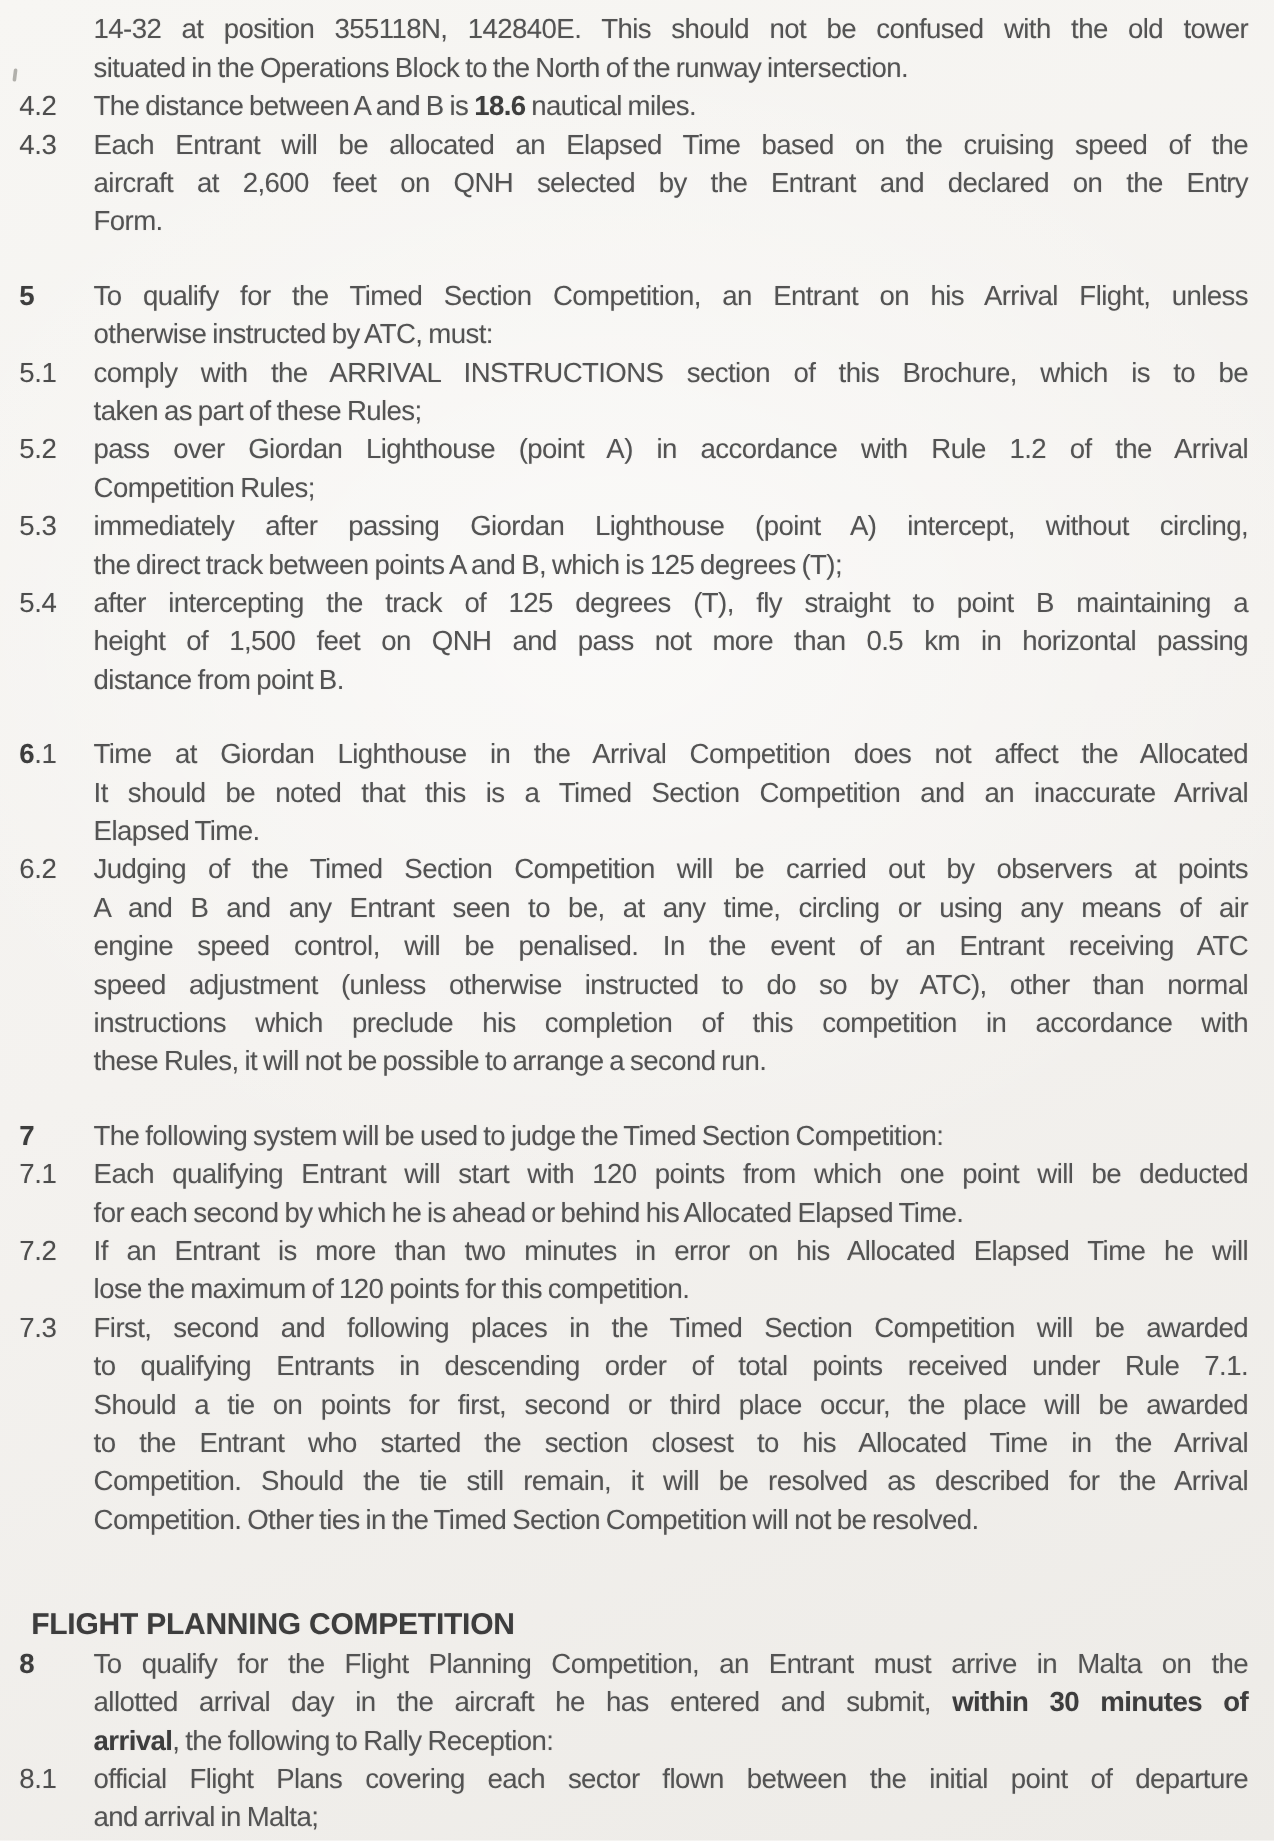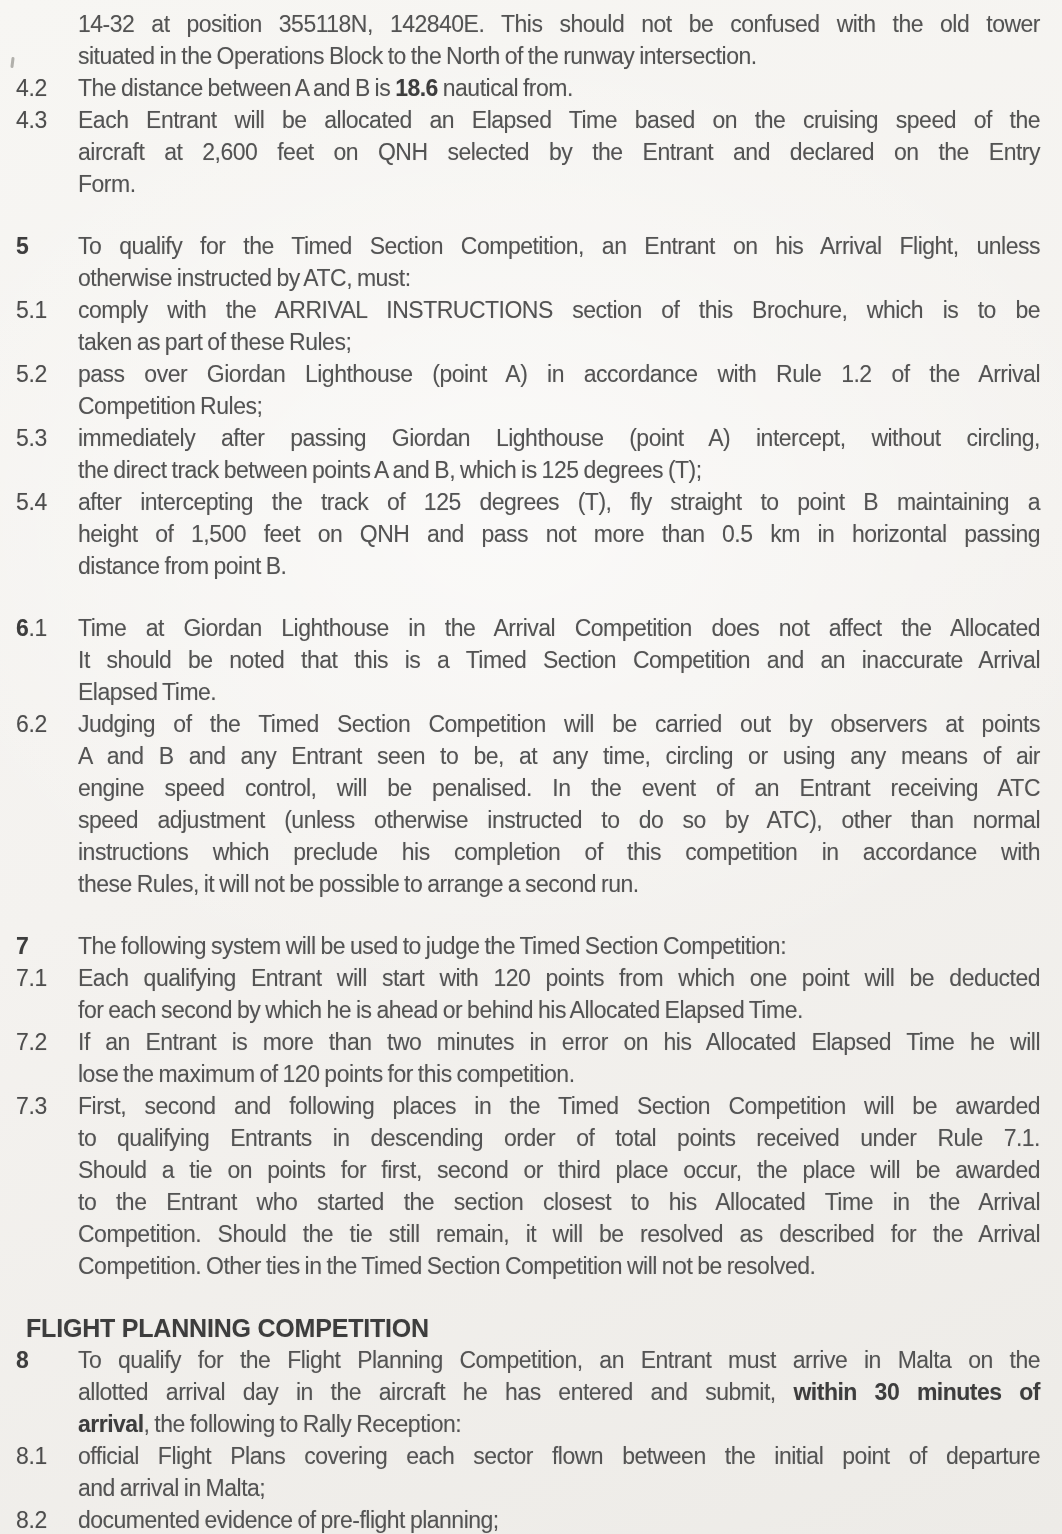--- a/index.html
+++ b/index.html
@@ -26,21 +26,21 @@
   .bodycol{
     flex:1 1 auto;box-sizing:border-box;padding-right:22px;min-width:0;
     font-size:23px;line-height:32px;letter-spacing:-0.5px;word-spacing:-1px;
     color:#535353;
   }
   .line{text-align:justify;text-align-last:justify;}
   .line.last{text-align-last:left;}
   .bold{font-weight:bold;color:#3d3d3d;}
   .heading .bodycol{
     padding-left:26px;font-weight:bold;font-size:25px;line-height:32px;
-    letter-spacing:-0.2px;word-spacing:0;color:#3b3b3b;
+    letter-spacing:-0.2px;word-spacing:0;color:#3b3b3b;margin-top:26px;
   }
   .heading .line{text-align:left;text-align-last:left;}
   .artifact-tick{
     position:absolute;left:11px;top:57px;width:3px;height:11px;
     background:#9a9893;border-radius:2px;transform:rotate(7deg);opacity:0.75;
   }
 </style>
 </head>
 <body>
 
@@ -50,21 +50,21 @@
       <div class="row para">
         <div class="numcol"></div>
         <div class="bodycol">
           <div class="line"><span>14-32 at position 355118N, 142840E. This should not be confused with the old tower</span></div>
           <div class="line last"><span>situated in the Operations Block to the North of the runway intersection.</span></div>
         </div>
       </div>
       <div class="row item">
         <div class="numcol"><span>4.2</span></div>
         <div class="bodycol">
-          <div class="line last"><span>The distance between A and B is </span><span class="bold">18.6</span><span> nautical from.</span></div>
+          <div class="line last"><span>The distance between A and B is </span><span class="bold">18.6</span><span> nautical miles.</span></div>
         </div>
       </div>
       <div class="row item">
         <div class="numcol"><span>4.3</span></div>
         <div class="bodycol">
           <div class="line"><span>Each Entrant will be allocated an Elapsed Time based on the cruising speed of the</span></div>
           <div class="line"><span>aircraft at 2,600 feet on QNH selected by the Entrant and declared on the Entry</span></div>
           <div class="line last"><span>Form.</span></div>
         </div>
       </div>

